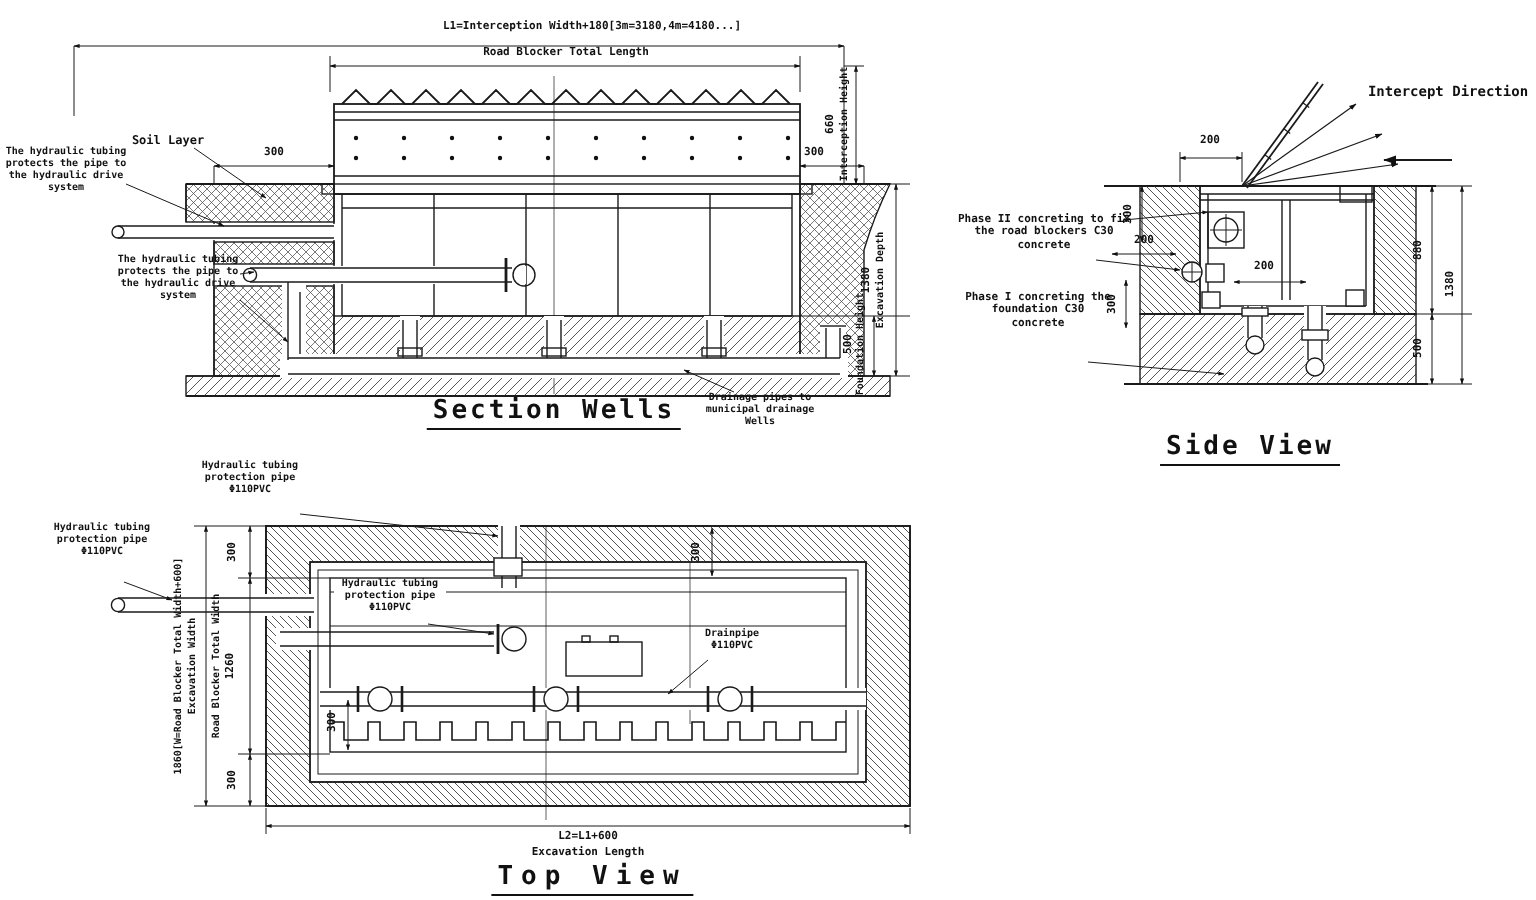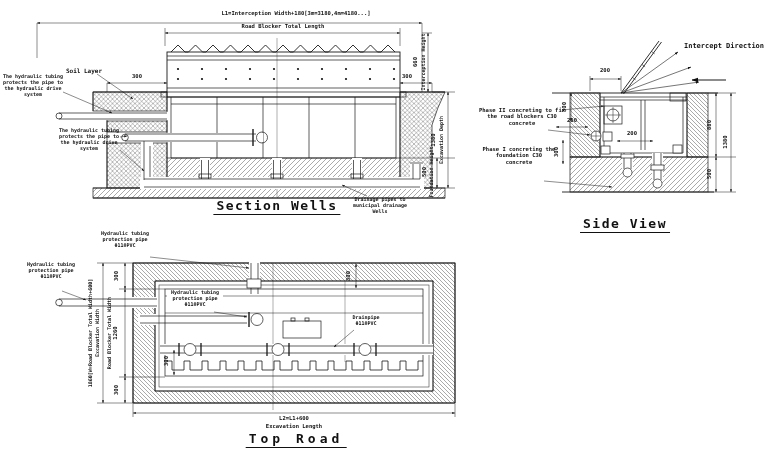--- a/index.html
+++ b/index.html
@@ -374,16 +374,16 @@
   <span class="v" style="left:349px;top:276px;">300</span>
   <span class="v" style="left:117px;top:276px;">300</span>
   <span class="v" style="left:117px;top:390px;">300</span>
   <span class="v" style="left:116px;top:333px;">1260</span>
   <span class="v" style="left:109px;top:333px;font-size:5px;">Road Blocker Total Width</span>
   <span class="v" style="left:90px;top:333px;font-size:5px;">1860[W=Road Blocker Total Width+600]</span>
   <span class="v" style="left:97px;top:333px;font-size:5px;">Excavation Width</span>
   <span class="v" style="left:167px;top:361px;">300</span>
   <span class="h" style="left:294px;top:419px;">L2=L1+600</span>
   <span class="h" style="left:294px;top:427px;">Excavation Length</span>
-  <span class="title wide" style="left:296px;top:431px;">Top Road</span>
+  <span class="title wide" style="left:296px;top:431px;">Top View</span>
 </div>
 
 </div>
 
 </body></html>

